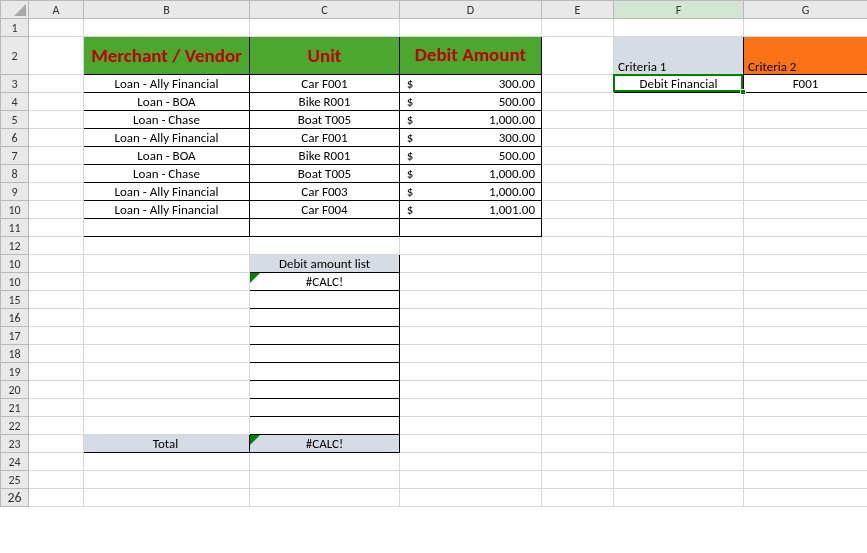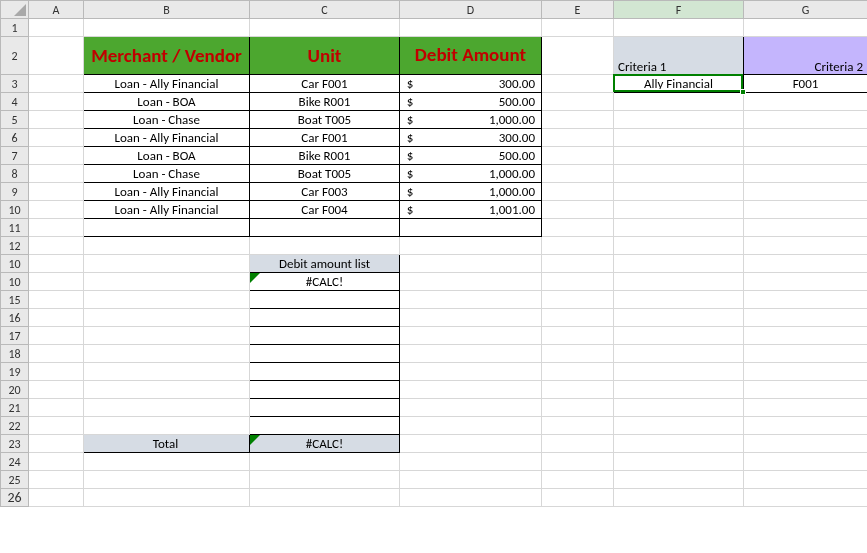--- a/index.html
+++ b/index.html
@@ -109,23 +109,23 @@
   }
 
   
   .critHdr {
     background:#d6dce4;
     border:1px solid #000 !important;
     text-align:left;
     padding-left:4px;
   }
   .critHdr2 {
-    background:#c4b5fd;
-    border:1px solid #000 !important;
-    text-align:right;
+    background:#f97316;
+    border:1px solid #000 !important;
+    text-align:left;
     padding-left:4px;
   }
   .critVal {
     border:1px solid #000 !important;
     text-align:center;
     background:#fff;
   }
   
   .activeCell {
     position:relative;
@@ -224,21 +224,21 @@
     <td></td>
     <td class="bcell center">Loan - Ally Financial</td>
     <td class="bcell center">Car F001</td>
     <td class="amt">
             <div class="amtWrap">
               <span class="amtSym">$</span>
               <span class="amtVal">300.00</span>
             </div>
           </td>
     <td></td>
-    <td class="critVal activeCell" id="activeF3">Ally Financial</td>
+    <td class="critVal activeCell" id="activeF3">Debit Financial</td>
     <td class="critVal">F001</td>
   </tr>
   <tr>
     <th class="rowhdr">4</th>
     <td></td>
     <td class="bcell center">Loan - BOA</td>
     <td class="bcell center">Bike R001</td>
     <td class="amt">
             <div class="amtWrap">
               <span class="amtSym">$</span>

